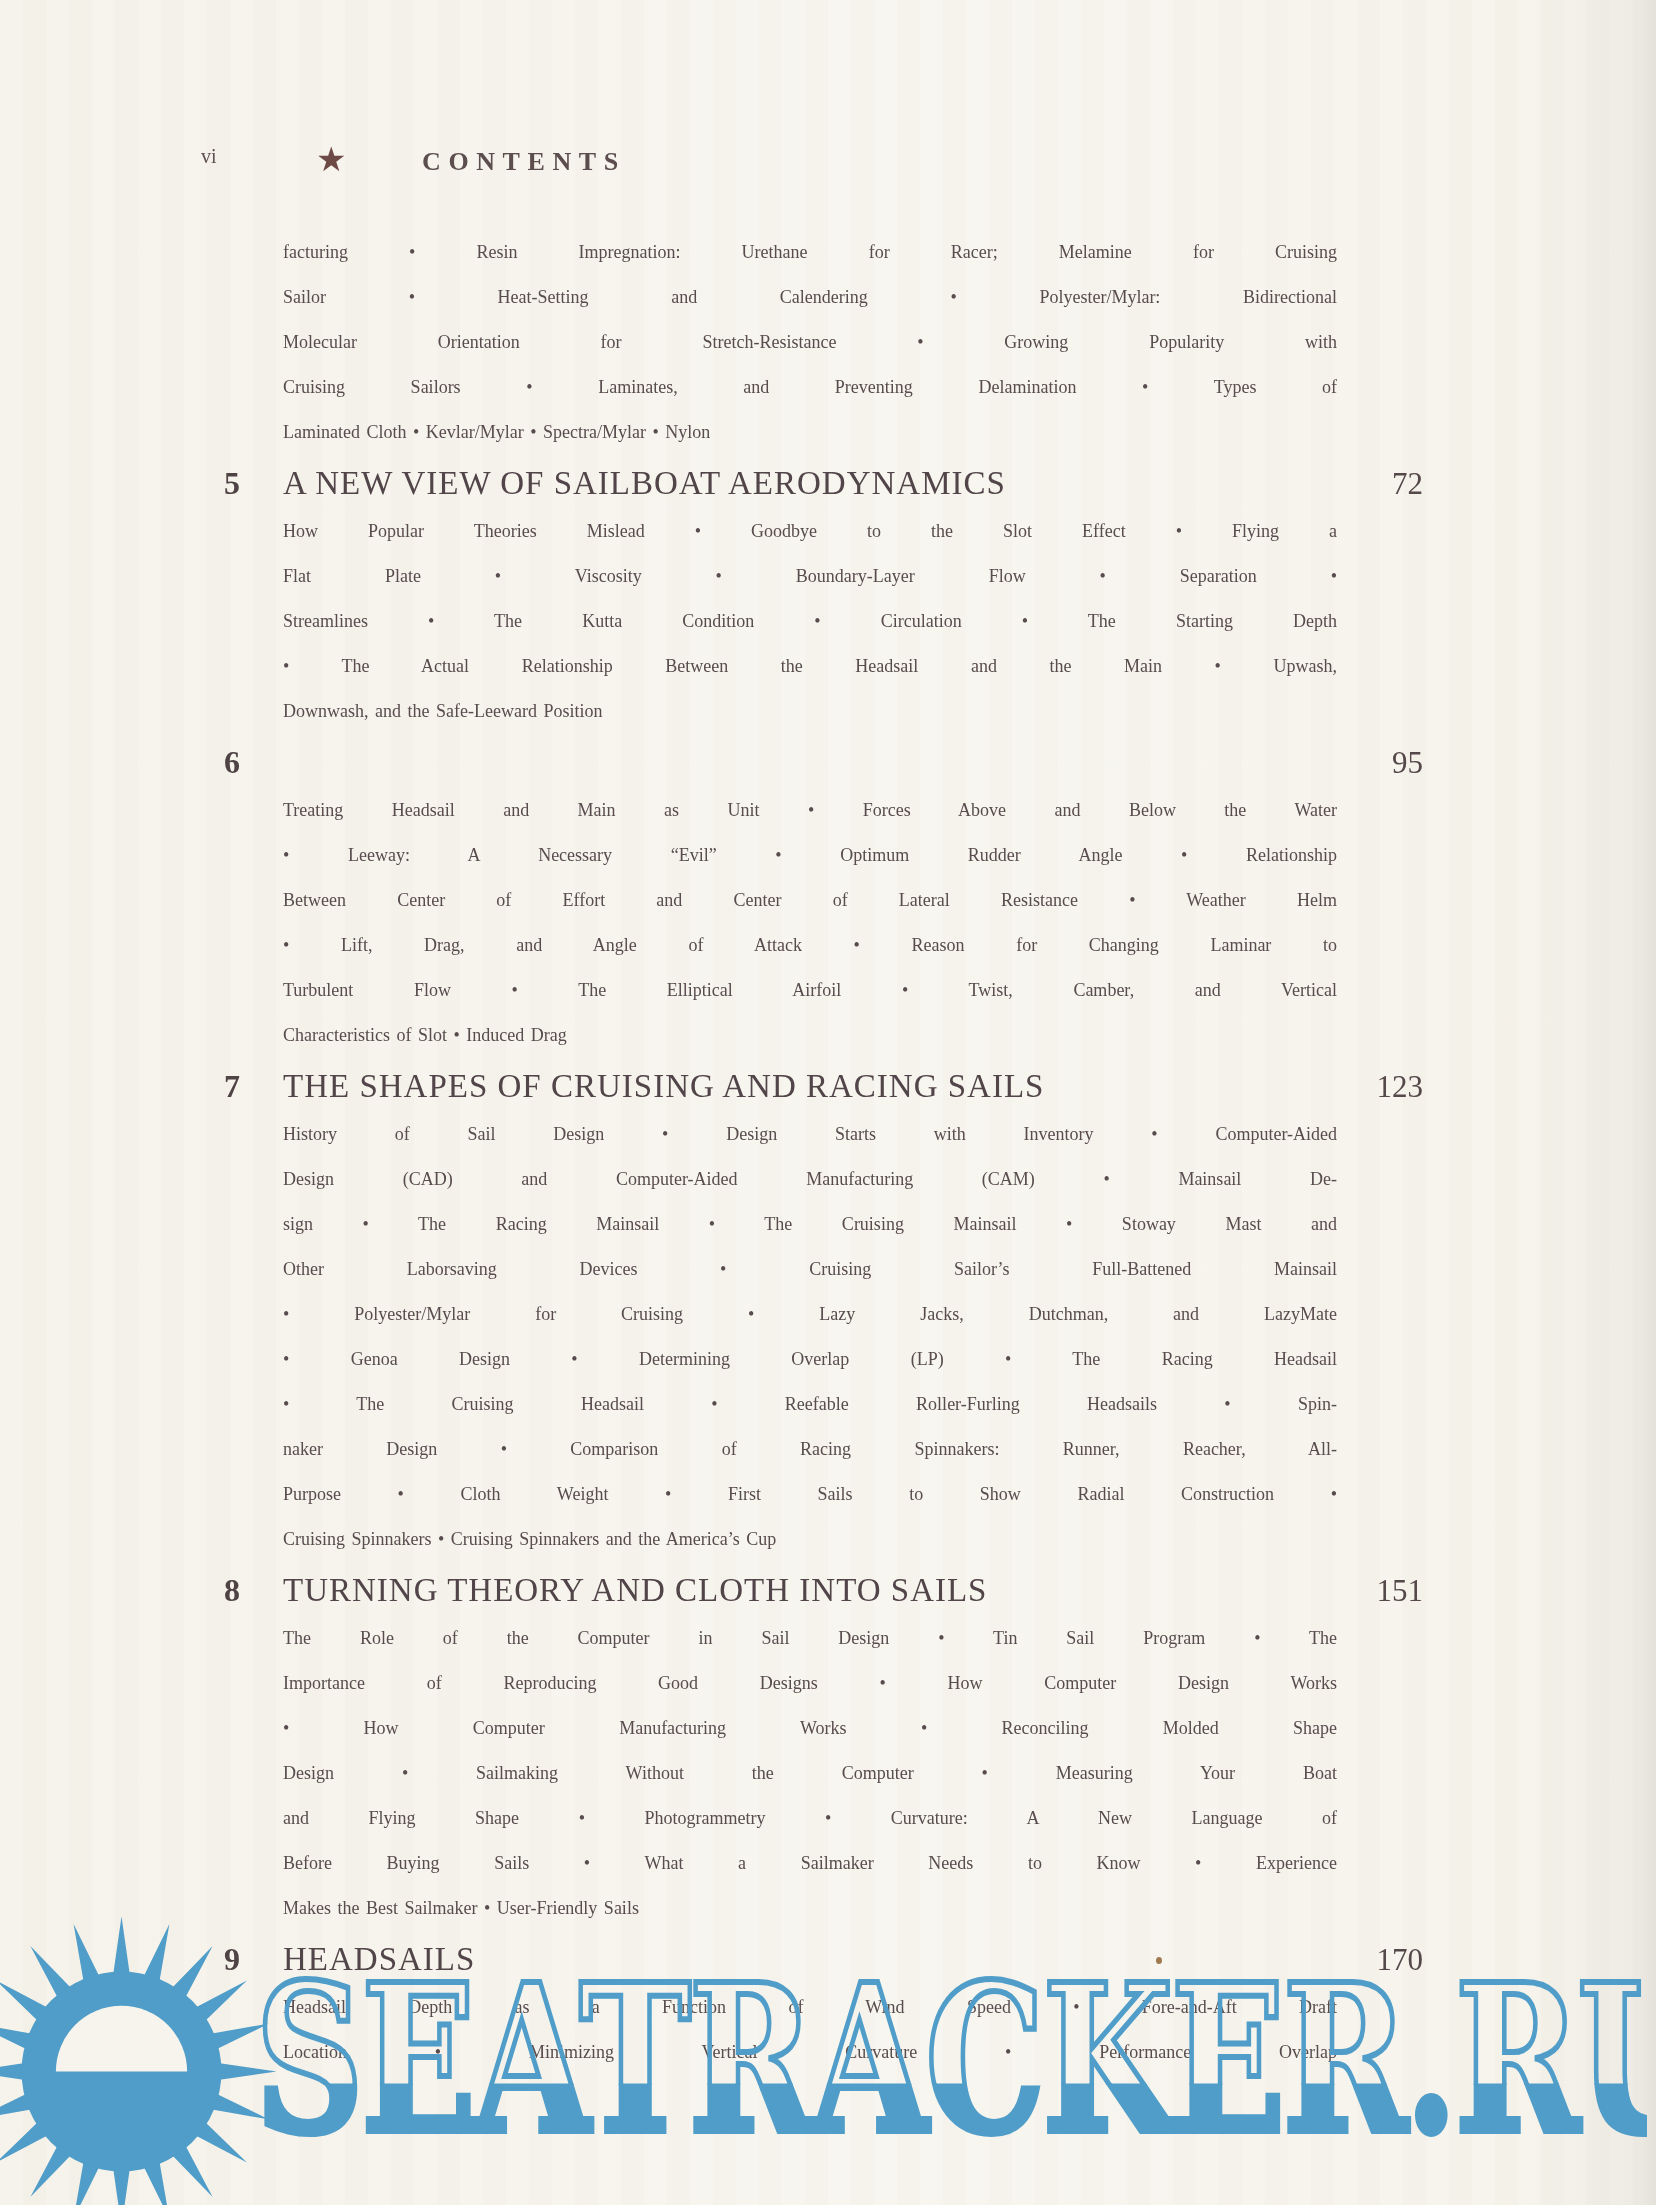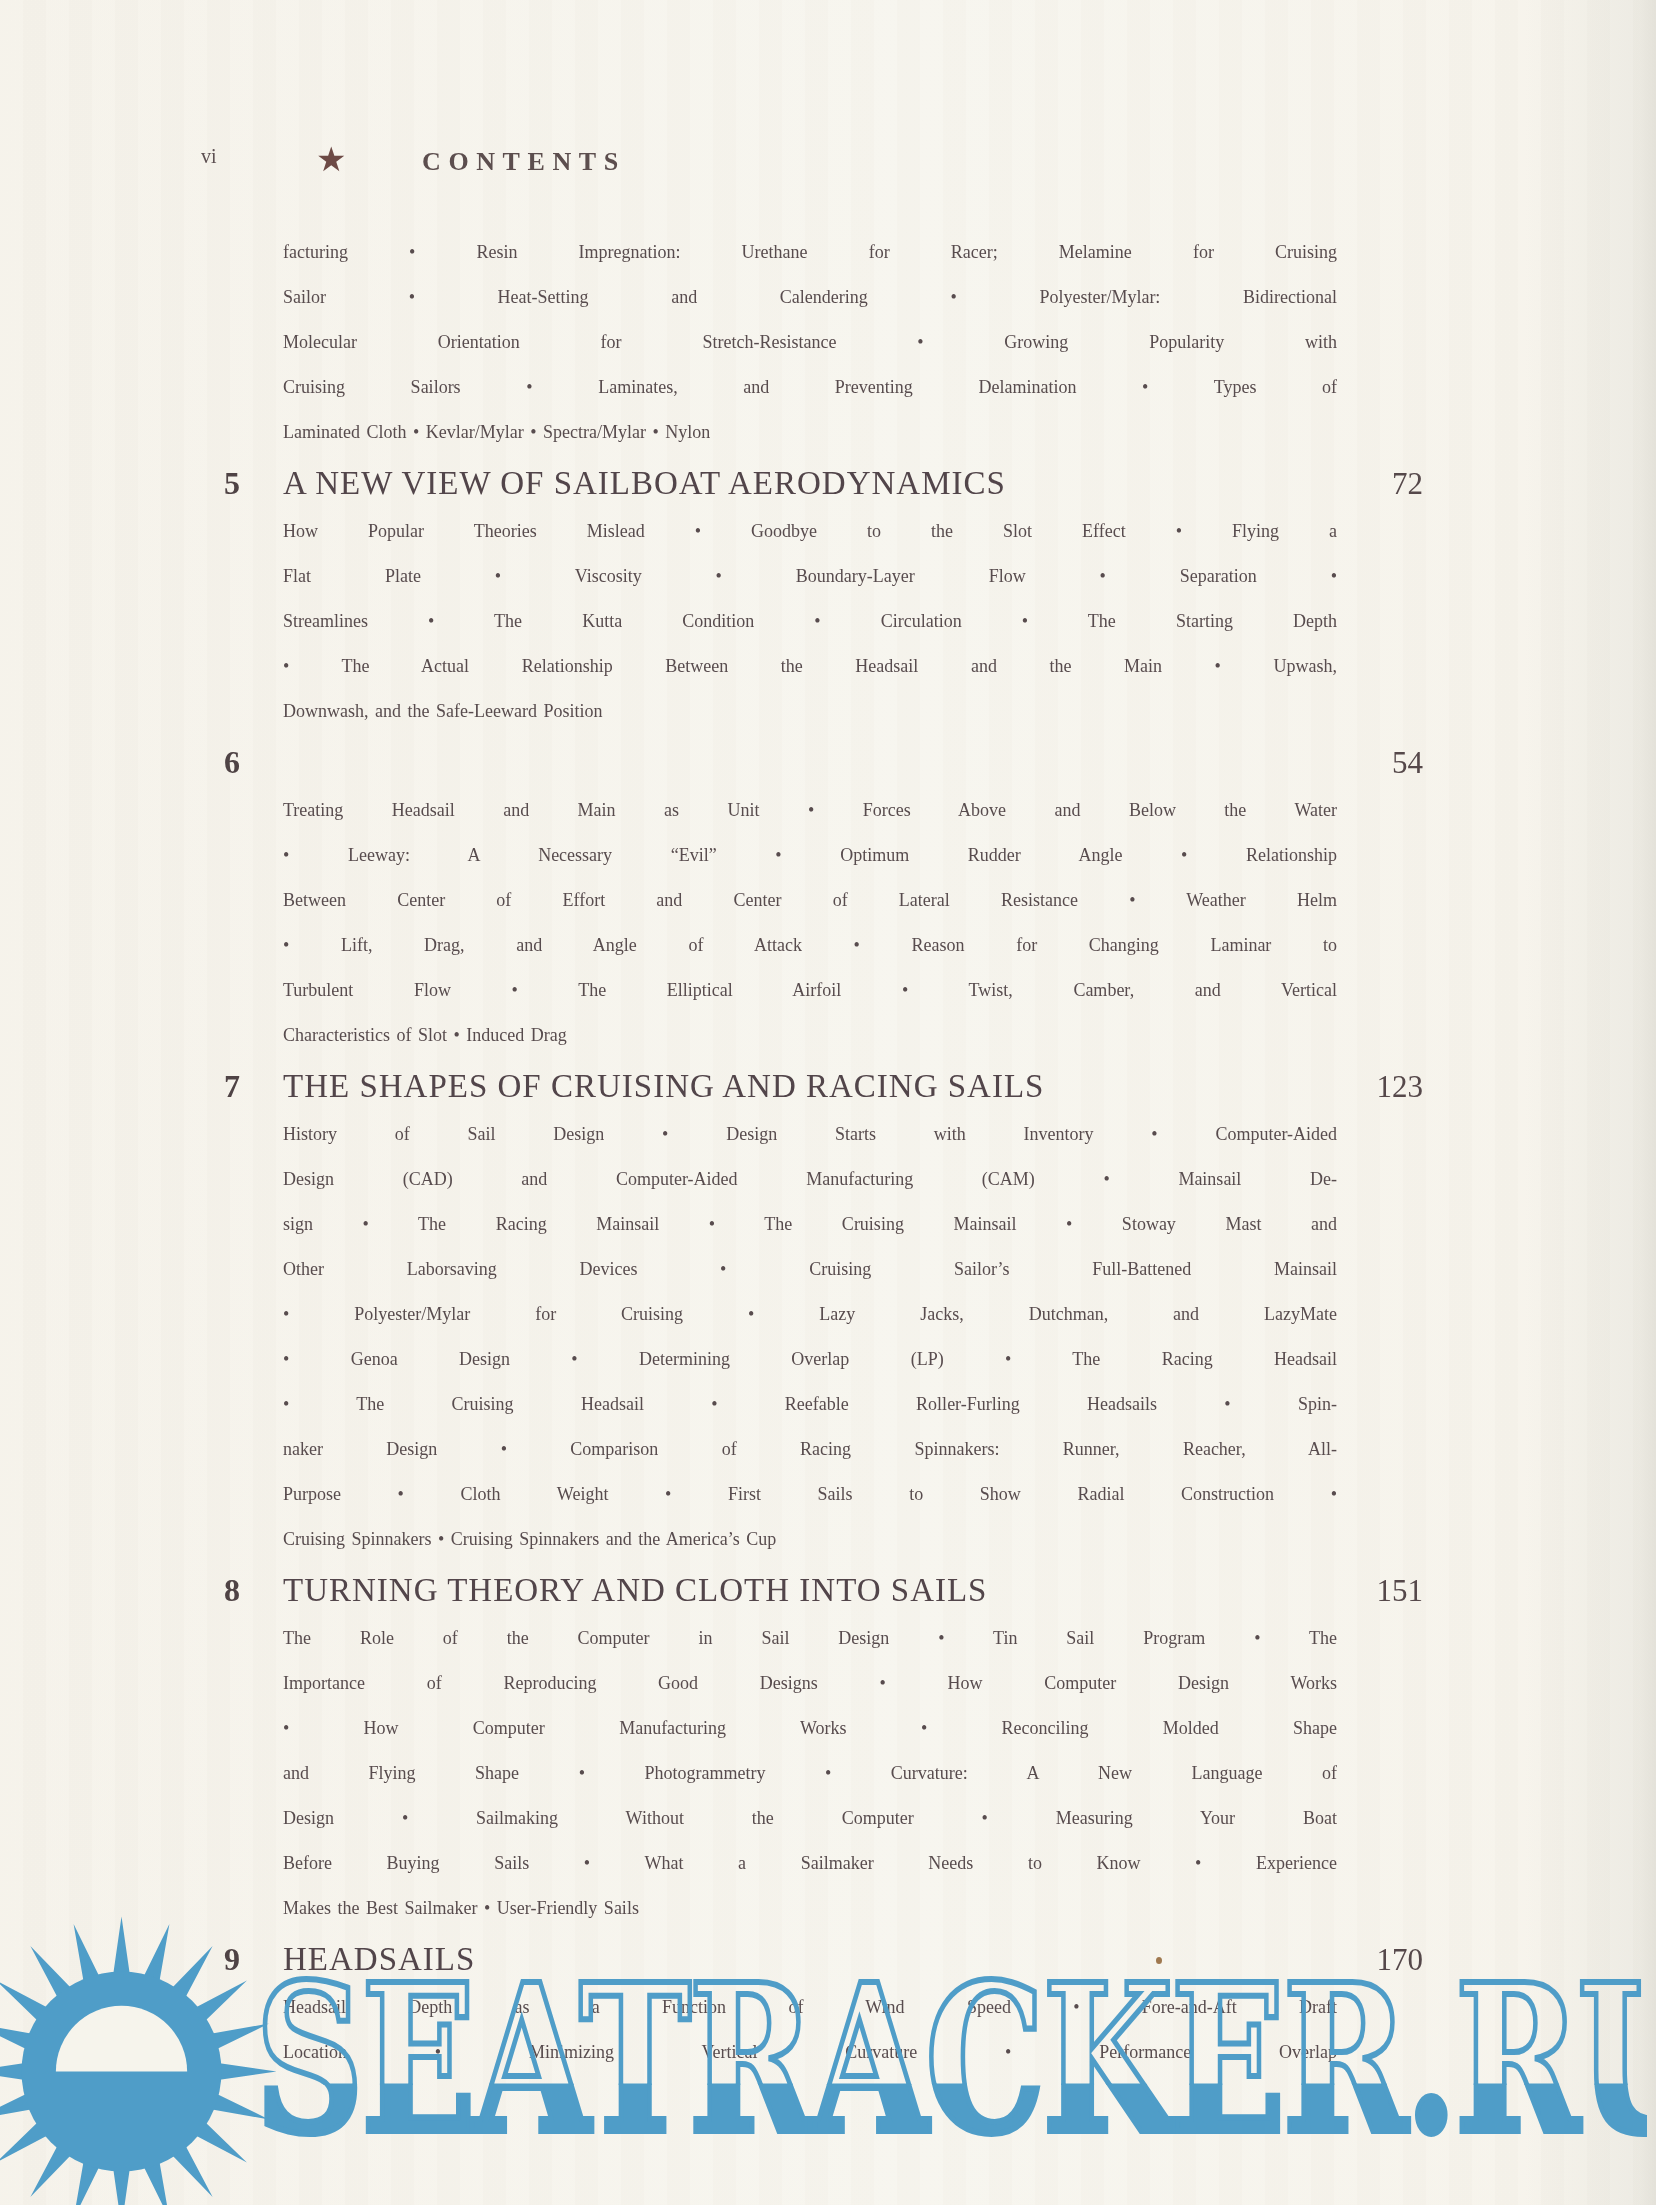--- a/index.html
+++ b/index.html
@@ -89,21 +89,21 @@
         <span class="entry-title">A NEW VIEW OF SAILBOAT AERODYNAMICS</span>
         <span class="entry-page">72</span>
       </div>
       <div class="jline">How Popular Theories Mislead • Goodbye to the Slot Effect • Flying a</div>
       <div class="jline">Flat Plate • Viscosity • Boundary-Layer Flow • Separation •</div>
       <div class="jline">Streamlines • The Kutta Condition • Circulation • The Starting Depth</div>
       <div class="jline">• The Actual Relationship Between the Headsail and the Main • Upwash,</div>
       <div class="jline jlast">Downwash, and the Safe-Leeward Position</div>
       <div class="entry-title-row">
         <span class="entry-num">6</span>
-        <span class="entry-page">54</span>
+        <span class="entry-page">95</span>
       </div>
       <div class="jline">Treating Headsail and Main as Unit • Forces Above and Below the Water</div>
       <div class="jline">• Leeway: A Necessary “Evil” • Optimum Rudder Angle • Relationship</div>
       <div class="jline">Between Center of Effort and Center of Lateral Resistance • Weather Helm</div>
       <div class="jline">• Lift, Drag, and Angle of Attack • Reason for Changing Laminar to</div>
       <div class="jline">Turbulent Flow • The Elliptical Airfoil • Twist, Camber, and Vertical</div>
       <div class="jline jlast">Characteristics of Slot • Induced Drag</div>
       <div class="entry-title-row">
         <span class="entry-num">7</span>
         <span class="entry-title">THE SHAPES OF CRUISING AND RACING SAILS</span>
@@ -120,22 +120,22 @@
       <div class="jline">Purpose • Cloth Weight • First Sails to Show Radial Construction •</div>
       <div class="jline jlast">Cruising Spinnakers • Cruising Spinnakers and the America’s Cup</div>
       <div class="entry-title-row">
         <span class="entry-num">8</span>
         <span class="entry-title">TURNING THEORY AND CLOTH INTO SAILS</span>
         <span class="entry-page">151</span>
       </div>
       <div class="jline">The Role of the Computer in Sail Design • Tin Sail Program • The</div>
       <div class="jline">Importance of Reproducing Good Designs • How Computer Design Works</div>
       <div class="jline">• How Computer Manufacturing Works • Reconciling Molded Shape</div>
+      <div class="jline">Design • Sailmaking Without the Computer • Measuring Your Boat</div>
       <div class="jline">and Flying Shape • Photogrammetry • Curvature: A New Language of</div>
-      <div class="jline">Design • Sailmaking Without the Computer • Measuring Your Boat</div>
       <div class="jline">Before Buying Sails • What a Sailmaker Needs to Know • Experience</div>
       <div class="jline jlast">Makes the Best Sailmaker • User-Friendly Sails</div>
       <div class="entry-title-row">
         <span class="entry-num">9</span>
         <span class="entry-title">HEADSAILS</span>
         <span class="entry-page">170</span>
       </div>
       <div class="jline">Headsail Depth as a Function of Wind Speed • Fore-and-Aft Draft</div>
       <div class="jline">Location • Minimizing Vertical Curvature • Performance Overlap</div>
     </div>

